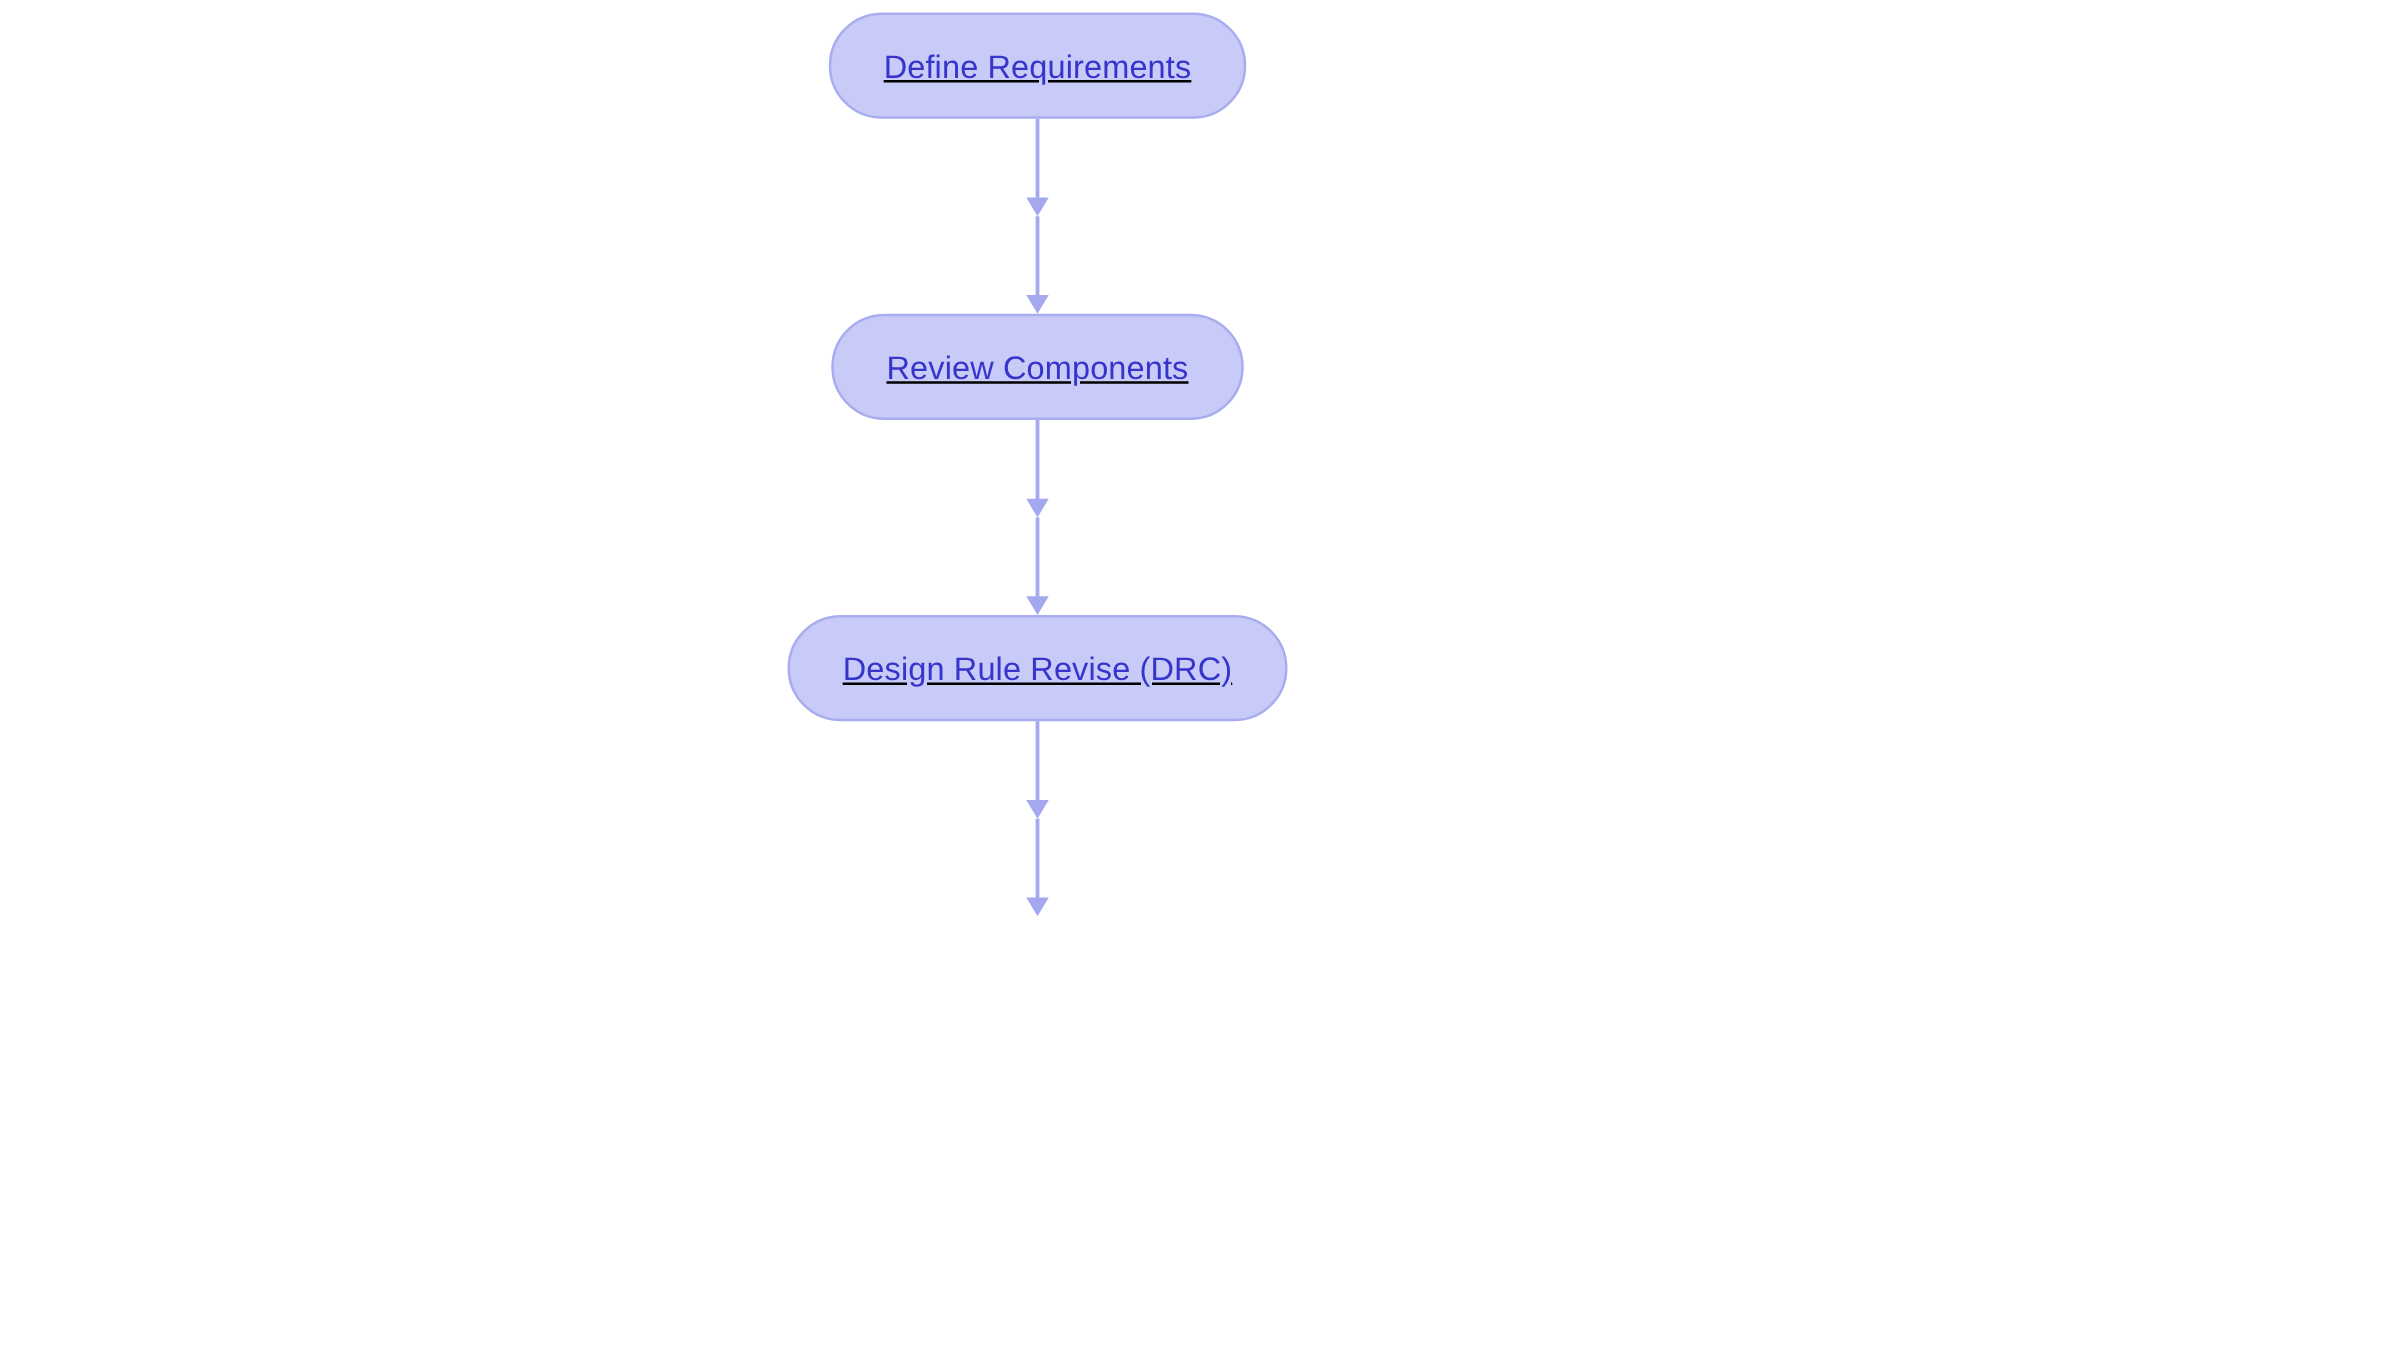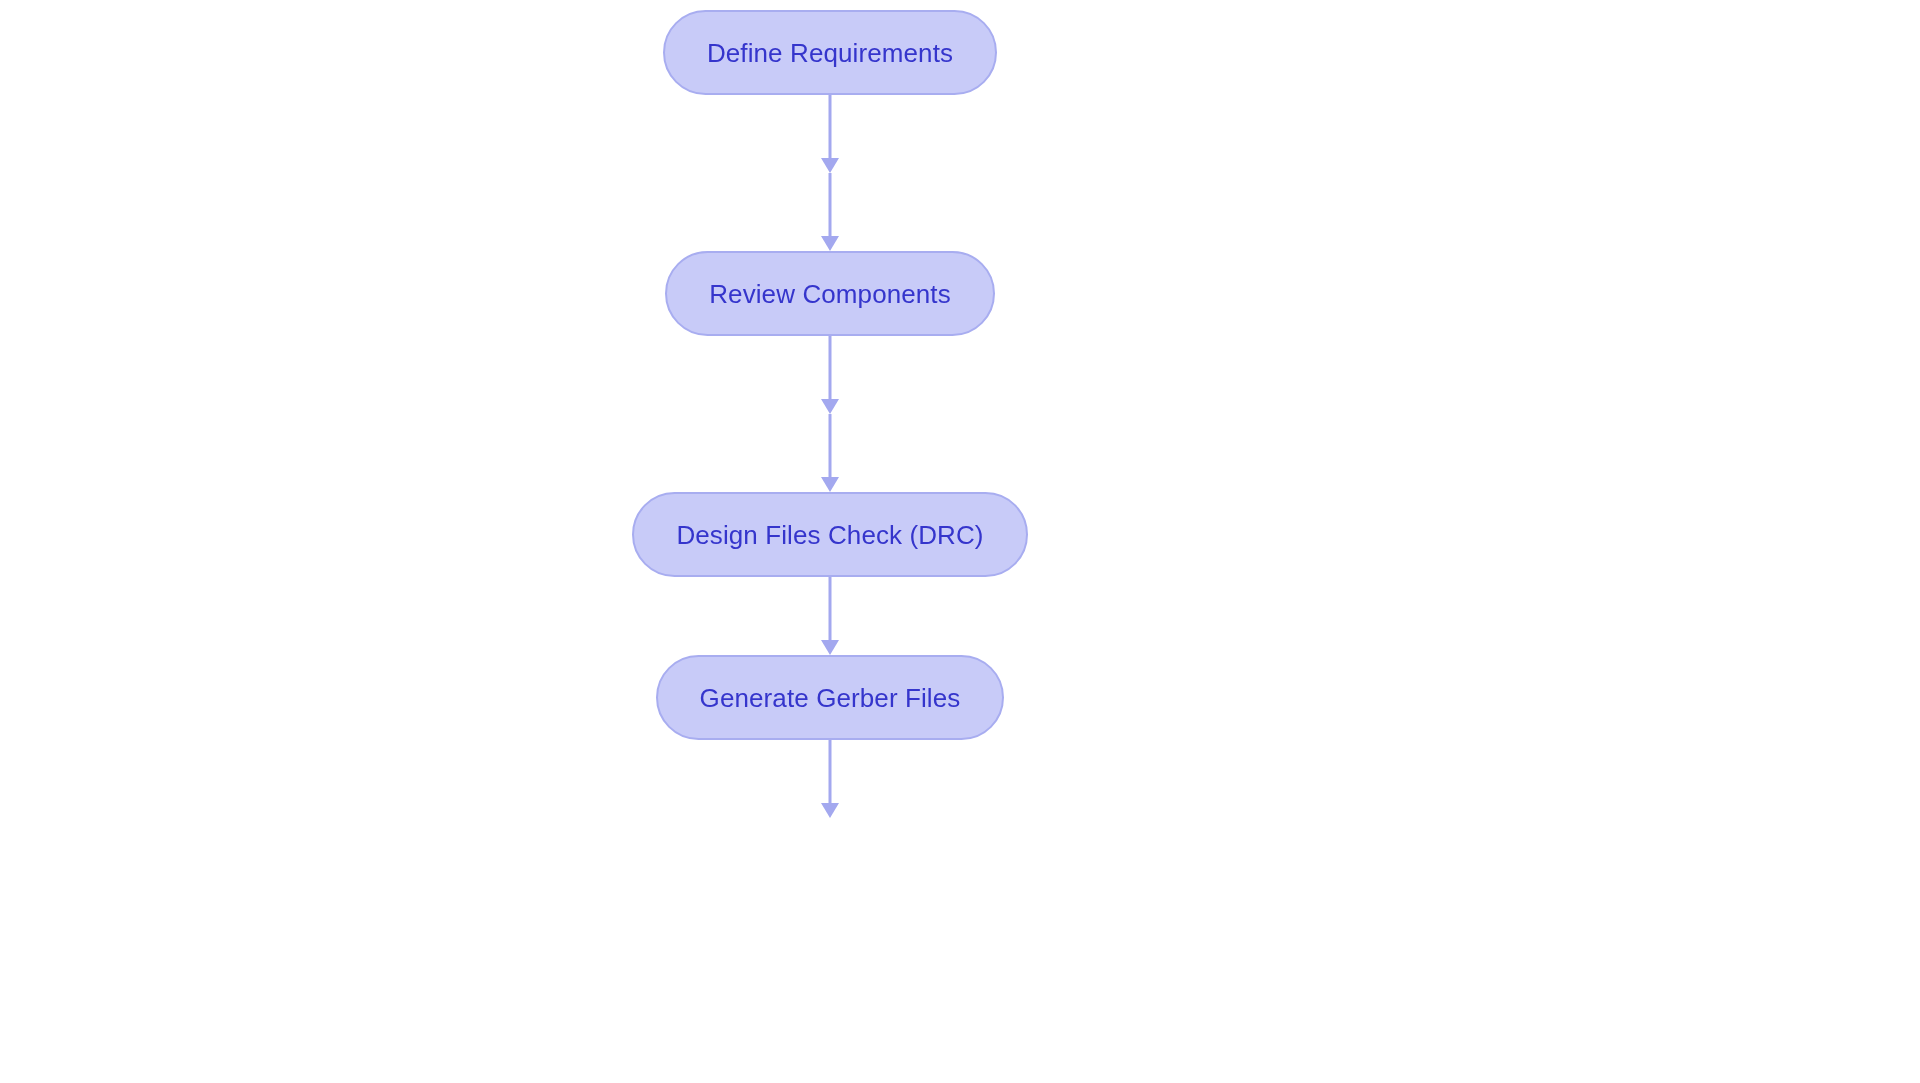--- a/index.html
+++ b/index.html
@@ -23,20 +23,21 @@
   }
 
   .flow-column {
     position: absolute;
     left: 0;
     top: 10px;
     width: 1660px;
     display: flex;
     flex-direction: column;
     align-items: center;
+    text-decoration: underline;
   }
 
   .node {
     box-sizing: border-box;
     height: 85px;
     background: #c8cbf8;
     border: 2px solid #a8adf0;
     border-radius: 44px;
     display: flex;
     align-items: center;
@@ -113,31 +114,28 @@
       <span class="connector-head"></span>
     </div>
 
 
     <div class="connector">
       <span class="connector-line"></span>
       <span class="connector-head"></span>
     </div>
 
     <div class="node">
-      <span class="node-label">Design Files Check (DRC)</span>
+      <span class="node-label">Design Rule Revise (DRC)</span>
     </div>
 
     <div class="connector">
       <span class="connector-line"></span>
       <span class="connector-head"></span>
     </div>
 
-    <div class="node">
-      <span class="node-label">Generate Gerber Files</span>
-    </div>
 
     <div class="connector">
       <span class="connector-line"></span>
       <span class="connector-head"></span>
     </div>
 
 
   </div>
 </div>
 

